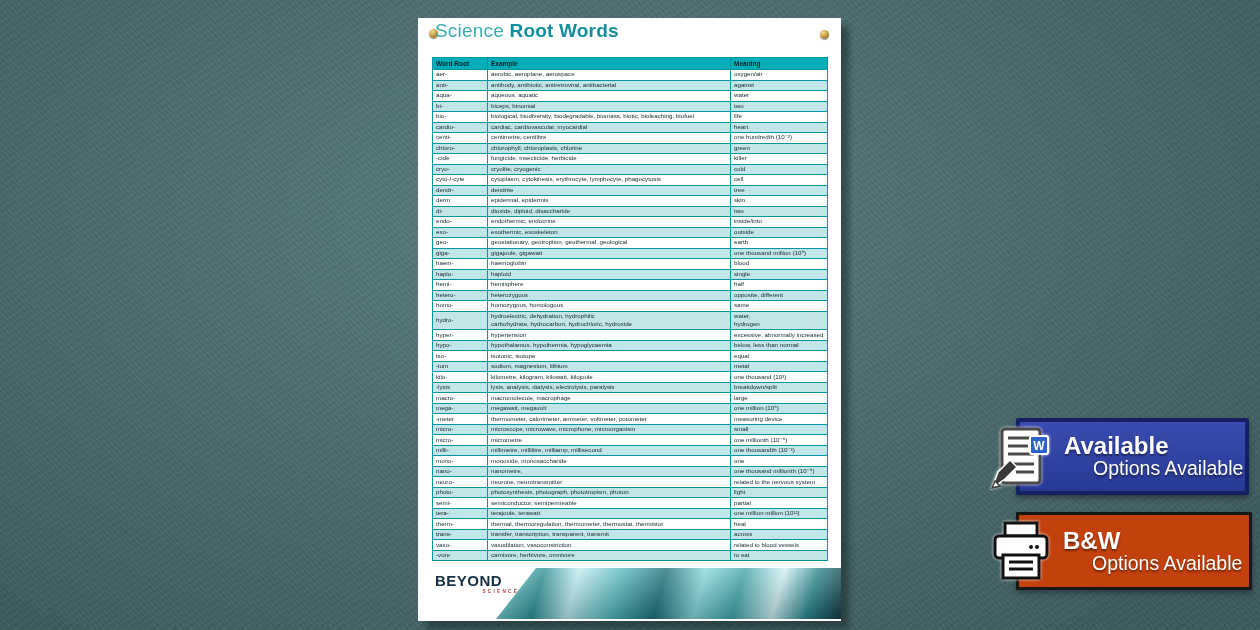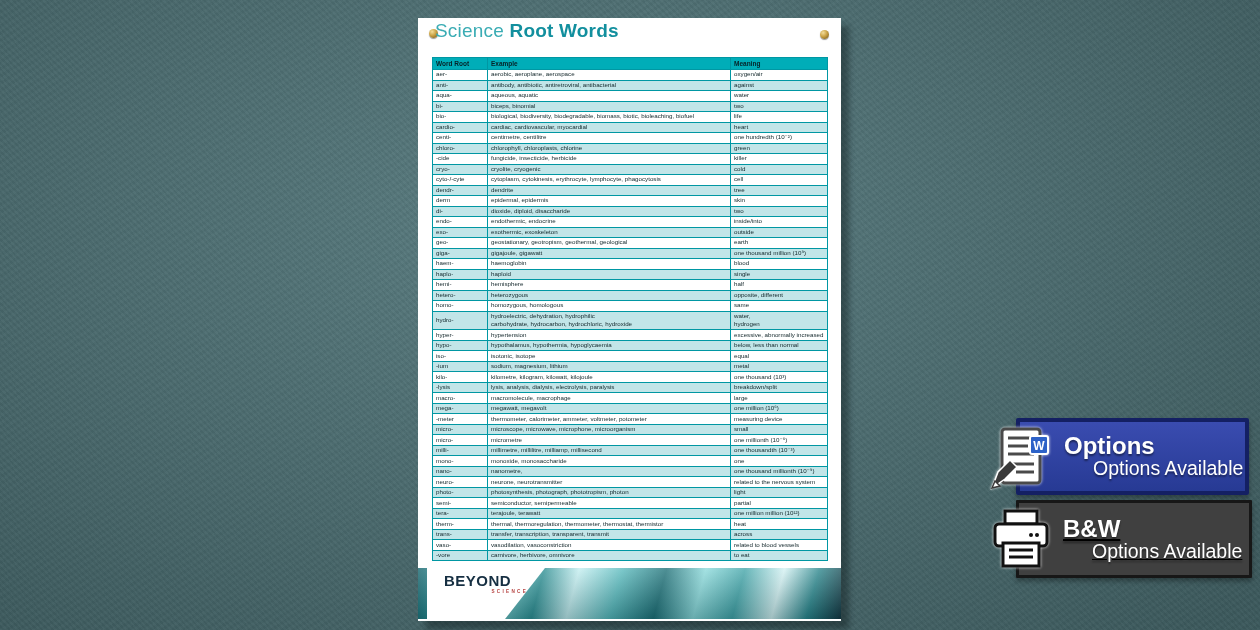--- a/index.html
+++ b/index.html
@@ -60,21 +60,21 @@
   .footer-band {
     position:absolute; left:0; top:550px; width:423px; height:51px; overflow:hidden;
     background-image:
       linear-gradient(180deg, rgba(255,255,255,0.22), rgba(0,30,35,0.25)),
       linear-gradient(105deg,
         #11616a 0%, #38a9ac 10%, #83d5d5 20%, #2e9094 29%,
         #c4eff1 37%, #58babd 47%, #1d7077 57%, #8cdbdc 66%,
         #42a5a9 75%, #d5f3f4 84%, #2b878d 92%, #13333e 100%);
   }
   .footer-wedge {
-    position:absolute; left:9px; top:0; width:125px; height:51px; background:#ffffff;
+    position:absolute; left:0; top:0; width:125px; height:51px; background:#ffffff;
     clip-path:polygon(0 0, 118px 0, 78px 100%, 0 100%);
   }
   .brand { position:absolute; left:17px; top:4px; width:84px; text-align:left; }
   .brand-top {
     font-size:15px; font-weight:700; color:#162f42; letter-spacing:0.5px;
     font-family:"Liberation Sans",sans-serif;
   }
   .brand-top::first-letter { font-style:italic; }
   .brand-sub {
     display:block; text-align:right; font-size:4.6px; font-weight:700;
@@ -83,24 +83,23 @@
 
   
   .badge { position:absolute; display:flex; align-items:center; }
   .badge-editable {
     left:1016px; top:418px; width:233px; height:77px;
     background:linear-gradient(180deg,#3a4cb0,#273a94);
     border:4px solid #142063; border-radius:2px;
     box-shadow:0 3px 5px rgba(0,0,0,0.35);
   }
   .badge-bw {
-    left:1016px; top:500px; width:236px; height:78px;
-    background:#404040; border:3px solid #171717; border-radius:1px;
+    left:1016px; top:512px; width:236px; height:78px;
+    background:#c2410c; border:3px solid #171717; border-radius:1px;
     box-shadow:0 3px 5px rgba(0,0,0,0.35);
-    text-decoration:underline;
   }
   .badge-icon {
     position:absolute; left:-30px; top:4px; width:64px; height:64px;
     filter:drop-shadow(0 0 1.5px rgba(255,255,255,0.9));
   }
   .badge-text { margin-left:44px; color:#ffffff; text-shadow:0 2px 2px rgba(0,0,0,0.45); }
   .badge-title { font-size:24px; font-weight:700; line-height:1.05; }
   .badge-sub   { font-size:19.5px; font-weight:400; line-height:1.1;margin-left:29px; }
 </style>
 </head>
@@ -383,21 +382,21 @@
     <line x1="18" y1="20" x2="38" y2="20" stroke="#4a4a4a" stroke-width="3"></line>
     <line x1="18" y1="28" x2="44" y2="28" stroke="#4a4a4a" stroke-width="3"></line>
     <line x1="22" y1="38" x2="44" y2="38" stroke="#4a4a4a" stroke-width="3"></line>
     <line x1="26" y1="46" x2="44" y2="46" stroke="#4a4a4a" stroke-width="3"></line>
     <rect x="40" y="10" width="18" height="18" rx="2" fill="#2d62c8" stroke="#ffffff" stroke-width="2"></rect>
     <text x="49" y="24" text-anchor="middle" font-size="12" font-weight="bold" fill="#ffffff" font-family="Liberation Sans, sans-serif">W</text>
     <polygon points="2,62 8,46 20,34 27,41 15,53" fill="#3a3a3a" stroke="#ffffff" stroke-width="1.5"></polygon>
     <polygon points="2,62 10,60 5,55" fill="#ffffff" stroke="#3a3a3a" stroke-width="1.5"></polygon>
   </svg>
   <div class="badge-text">
-    <div class="badge-title">Options</div>
+    <div class="badge-title">Available</div>
     <div class="badge-sub">Options Available</div>
   </div>
 </div>
 
 <div class="badge badge-bw">
   <svg class="badge-icon" viewBox="0 0 64 64">
     <rect x="16" y="4" width="32" height="13" fill="#ffffff" stroke="#111111" stroke-width="3"></rect>
     <rect x="6" y="17" width="52" height="22" rx="4" fill="#ffffff" stroke="#111111" stroke-width="3"></rect>
     <circle cx="48" cy="28" r="2" fill="#111111"></circle>
     <circle cx="42" cy="28" r="2" fill="#111111"></circle>

